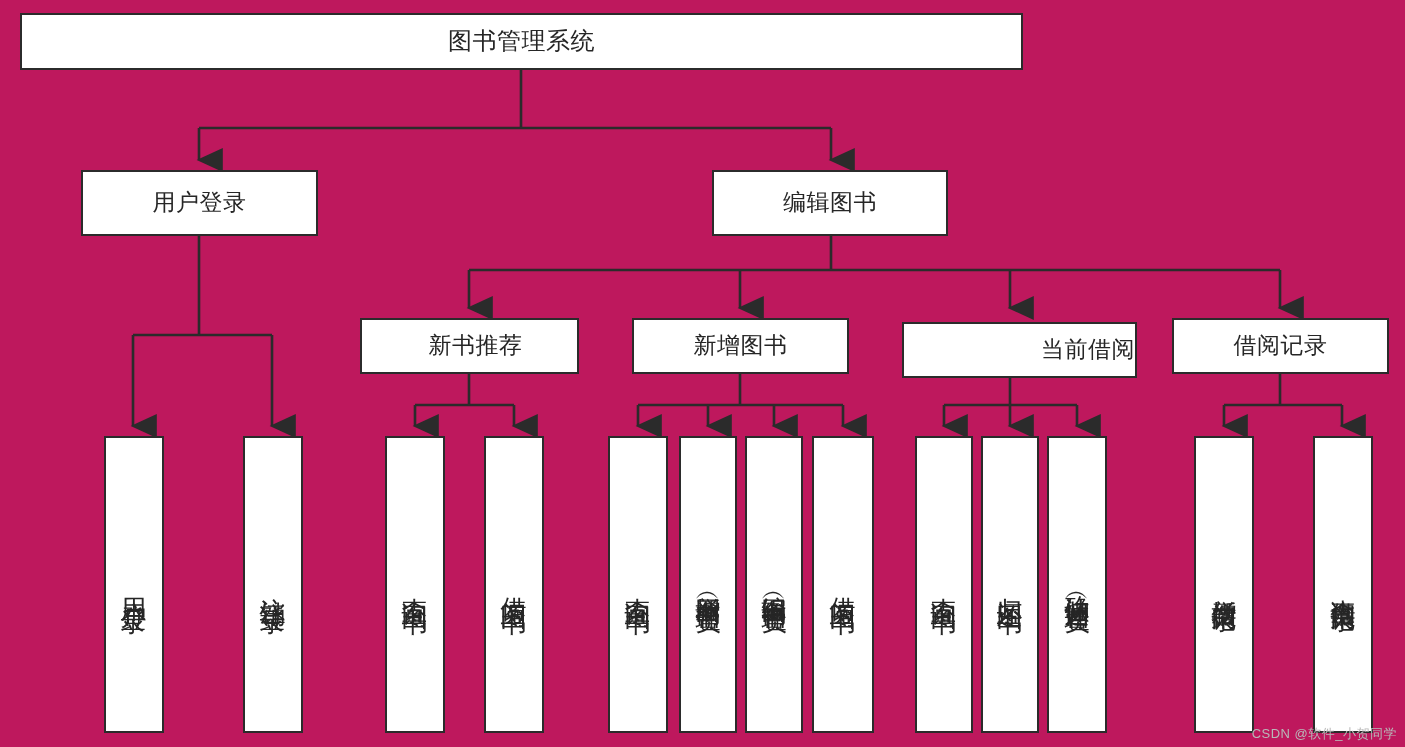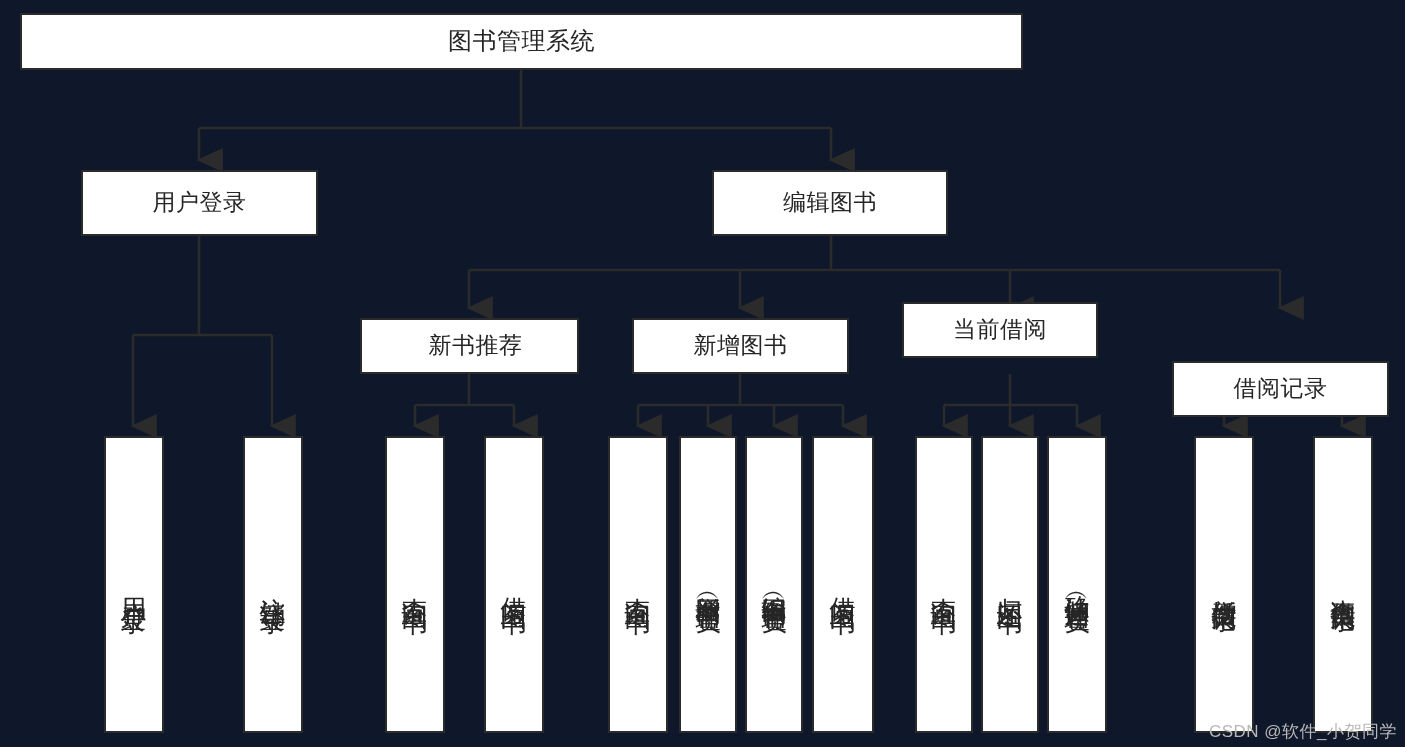--- a/index.html
+++ b/index.html
@@ -7,21 +7,21 @@
     padding: 0;
     background: #ffffff;
   }
   body {
     font-family: "Liberation Sans", "DejaVu Sans", sans-serif;
   }
   #canvas {
     position: relative;
     width: 1405px;
     height: 747px;
-    background: #0f172a;
+    background: #be185d;
     overflow: hidden;
   }
   
   #lines {
     position: absolute;
     left: 0;
     top: 0;
     width: 1405px;
     height: 747px;
     pointer-events: none;
@@ -68,21 +68,21 @@
   }
   .node.vert.tall .lbl {
     font-size: 25px;
     letter-spacing: 2px;
   }
   
   #watermark {
     position: absolute;
     right: 8px;
     bottom: 4px;
-    font-size: 17px;
+    font-size: 13px;
     color: #b8b8b8;
     white-space: nowrap;
     letter-spacing: 0.5px;
   }
 </style>
 </head>
 <body>
 
 <div id="canvas">
 
@@ -151,25 +151,25 @@
   </div>
 
   <div class="node horiz" style="left:360px; top:318px; width:219px; height:56px;padding-left:12px;">
     <span class="lbl">新书推荐</span>
   </div>
 
   <div class="node horiz" style="left:632px; top:318px; width:217px; height:56px;">
     <span class="lbl">新增图书</span>
   </div>
 
-  <div class="node horiz" style="left:902px; top:302px; width:196px; height:56px;">
+  <div class="node horiz" style="left:902px; top:322px; width:235px; height:56px;justify-content:flex-end;">
     <span class="lbl">当前借阅</span>
   </div>
 
-  <div class="node horiz" style="left:1172px; top:318px; width:217px; height:56px;margin-top:43px;">
+  <div class="node horiz" style="left:1172px; top:318px; width:217px; height:56px;">
     <span class="lbl">借阅记录</span>
   </div>
 
   <div class="node vert" style="left:104px; top:436px; width:60px; height:297px;">
     <span class="lbl">用户登录</span>
   </div>
 
   <div class="node vert" style="left:243px; top:436px; width:60px; height:297px;">
     <span class="lbl">注销登录</span>
   </div>

